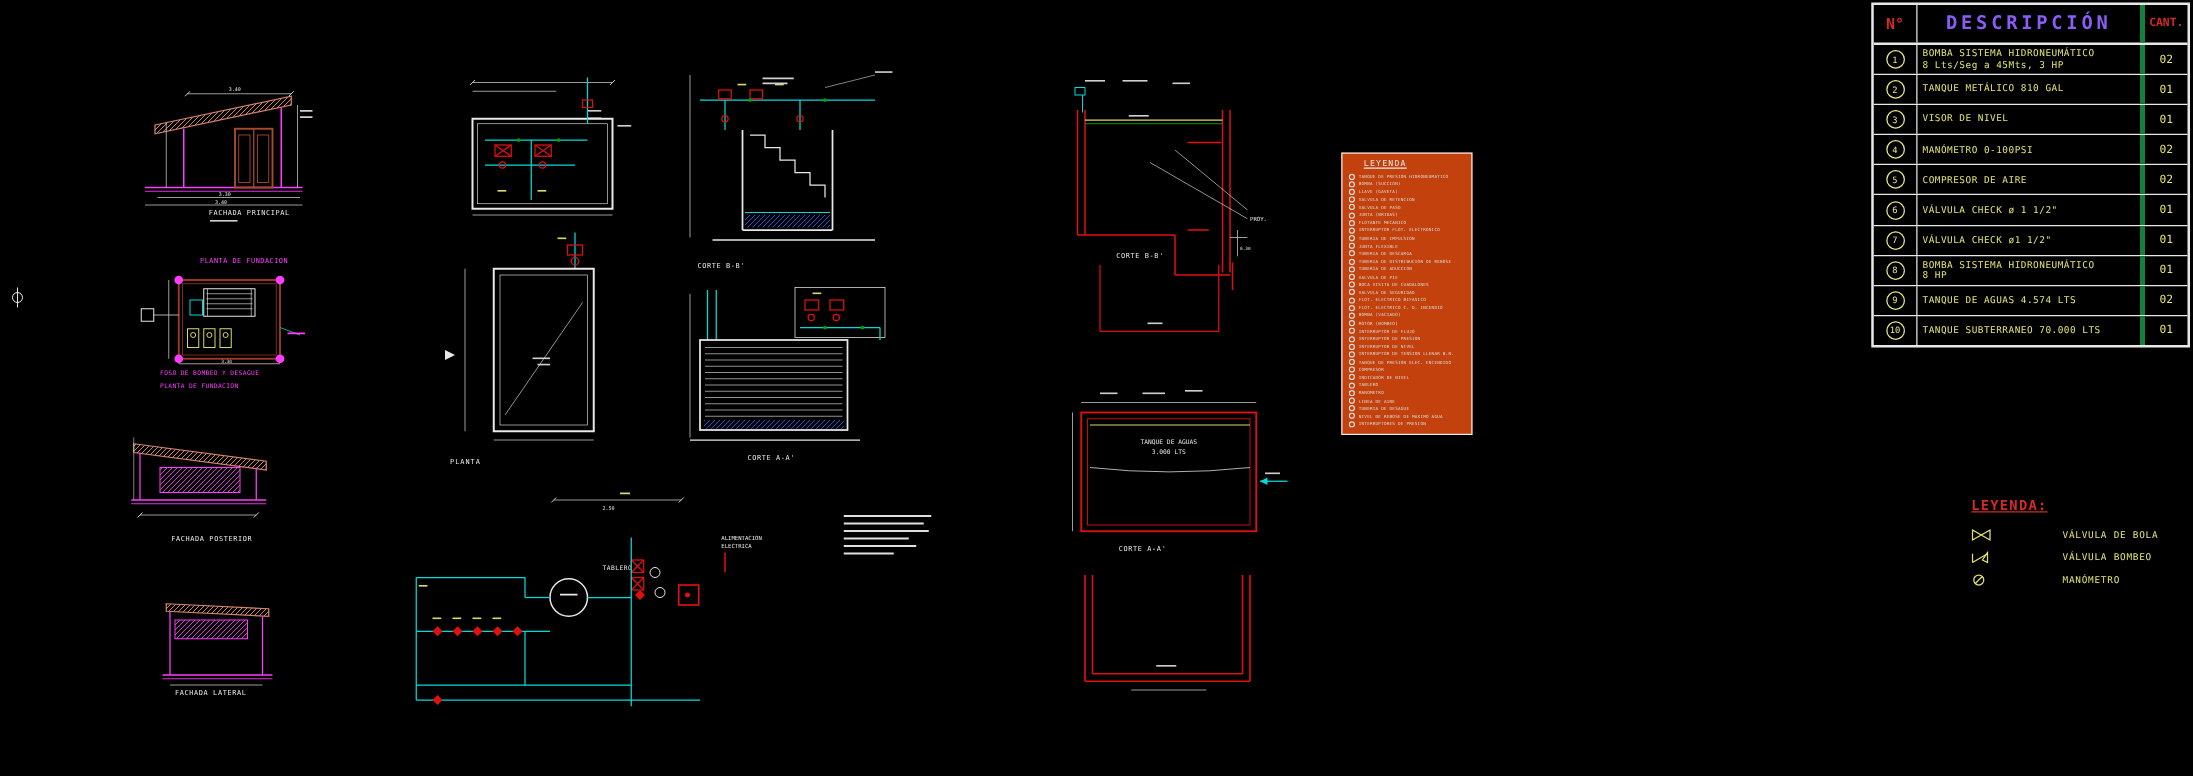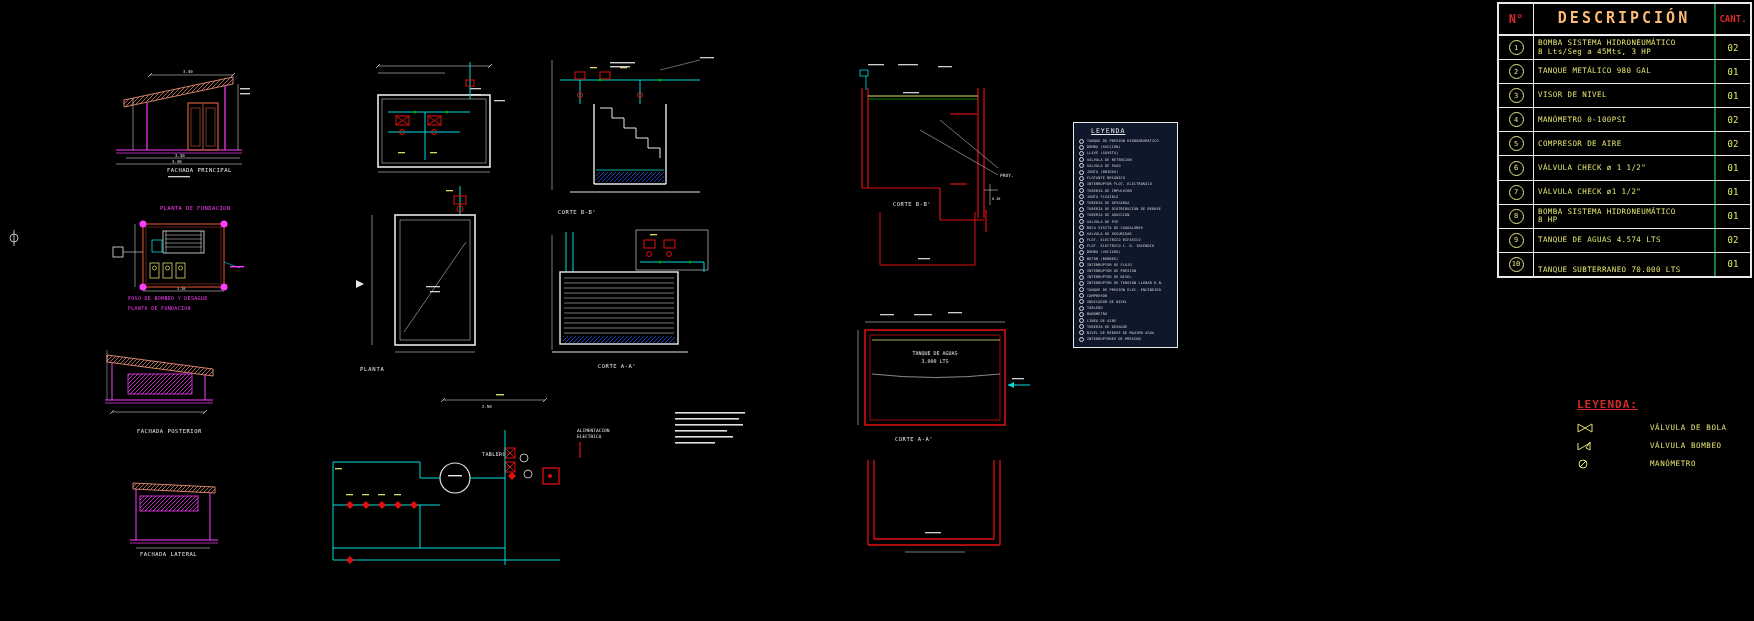--- a/index.html
+++ b/index.html
@@ -5,36 +5,36 @@
   html,body{margin:0;padding:0;background:#000;}
   .canvas{position:relative;width:1754px;height:621px;background:#000;overflow:hidden;
           font-family:"DejaVu Sans Mono", monospace;}
   svg text{font-family:"DejaVu Sans Mono", monospace;}
 
   
   .parts-table{position:absolute;left:1497px;top:2px;width:255px;height:276px;
     border:2px solid #e8e8e8;display:flex;flex-direction:column;box-sizing:border-box;background:#000;}
   .pt-header{display:flex;height:30px;border-bottom:2px solid #e8e8e8;align-items:center;}
   .pt-row{display:flex;flex:1;border-bottom:1px solid #e8e8e8;align-items:center;}
-  .pt-row:last-child{border-bottom:none;align-items:flex-end;}
+  .pt-row:last-child{border-bottom:none;}
   .pt-col-no{width:34px;display:flex;align-items:center;justify-content:center;
     border-right:1px solid #e8e8e8;align-self:stretch;}
   .pt-col-desc{flex:1;padding:1px 4px;color:#e3e370;font-size:7.5px;line-height:1.15;letter-spacing:.4px;}
   .pt-col-cant{width:34px;display:flex;align-items:center;justify-content:center;
-    border-left:2px solid #15803d;align-self:stretch;color:#e3e370;font-size:9px;}
+    border-left:4px solid #15803d;align-self:stretch;color:#e3e370;font-size:9px;}
   .pt-header .pt-col-no{color:#d42a2a;font-size:12px;font-weight:bold;}
-  .pt-header .pt-col-desc{color:#fdba74;font-size:15px;font-weight:bold;letter-spacing:3px;text-align:center;}
+  .pt-header .pt-col-desc{color:#8b5cf6;font-size:15px;font-weight:bold;letter-spacing:3px;text-align:center;}
   .pt-header .pt-col-cant{color:#d42a2a;font-size:9px;font-weight:bold;}
   .circle-num{display:inline-flex;width:13px;height:13px;border:1px solid #e8e88a;border-radius:50%;
     color:#e8e88a;font-size:7px;align-items:center;justify-content:center;}
   .pt-body{display:contents;}
 
   
   .legend-box{position:absolute;left:1073px;top:122px;width:105px;height:226px;
-    border:1px solid #e8e8e8;box-sizing:border-box;padding:4px 2px 0 5px;background:#0f172a;}
+    border:1px solid #e8e8e8;box-sizing:border-box;padding:4px 2px 0 5px;background:#c2410c;}
   .legend-box-title{color:#e8e8e8;font-size:6.5px;letter-spacing:1px;text-decoration:underline;
     margin:0 0 3px 12px;}
   .lb-item{display:flex;align-items:center;height:6.2px;color:#dcdcdc;font-size:3.4px;
     letter-spacing:.2px;white-space:nowrap;overflow:hidden;}
   .lb-sym{display:inline-block;width:3px;height:3px;border:1px solid #dcdcdc;border-radius:50%;
     margin-right:3px;flex:none;}
 
   
   .legend-bottom{position:absolute;left:1577px;top:398px;width:200px;}
   .legend-bottom-title{color:#d42a2a;font-size:11px;font-weight:bold;letter-spacing:1px;
@@ -405,21 +405,21 @@
             <div>8 Lts/Seg a 45Mts, 3 HP</div>
           </div>
           <div class="pt-col-cant">02</div>
         </div>
       
         <div class="pt-row">
           <div class="pt-col-no">
             <span class="circle-num">2</span>
           </div>
           <div class="pt-col-desc">
-            <div>TANQUE METÁLICO 980 GAL</div>
+            <div>TANQUE METÁLICO 810 GAL</div>
             <div></div>
           </div>
           <div class="pt-col-cant">01</div>
         </div>
       
         <div class="pt-row">
           <div class="pt-col-no">
             <span class="circle-num">3</span>
           </div>
           <div class="pt-col-desc">

